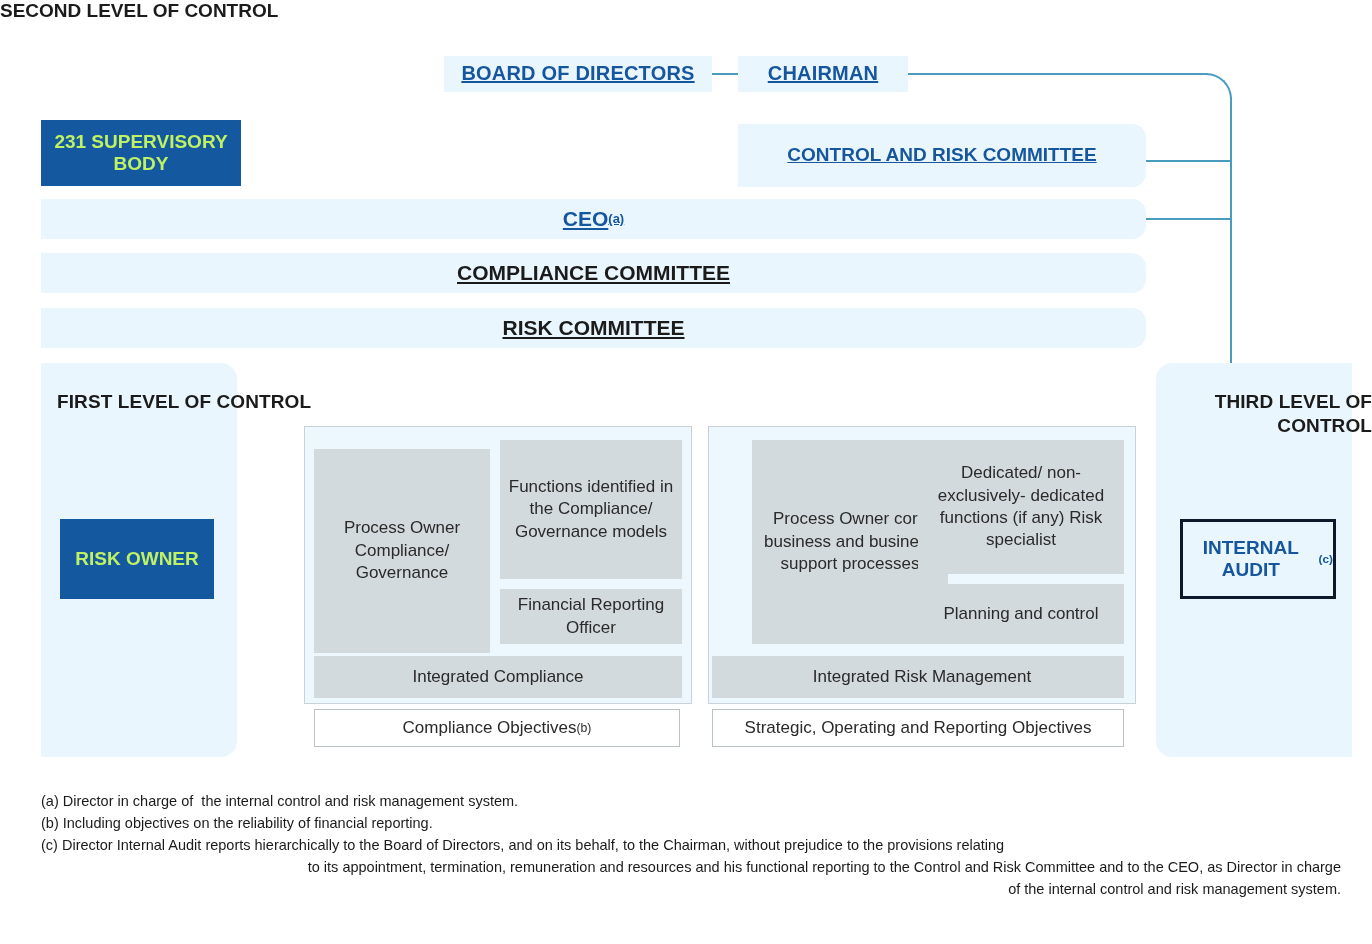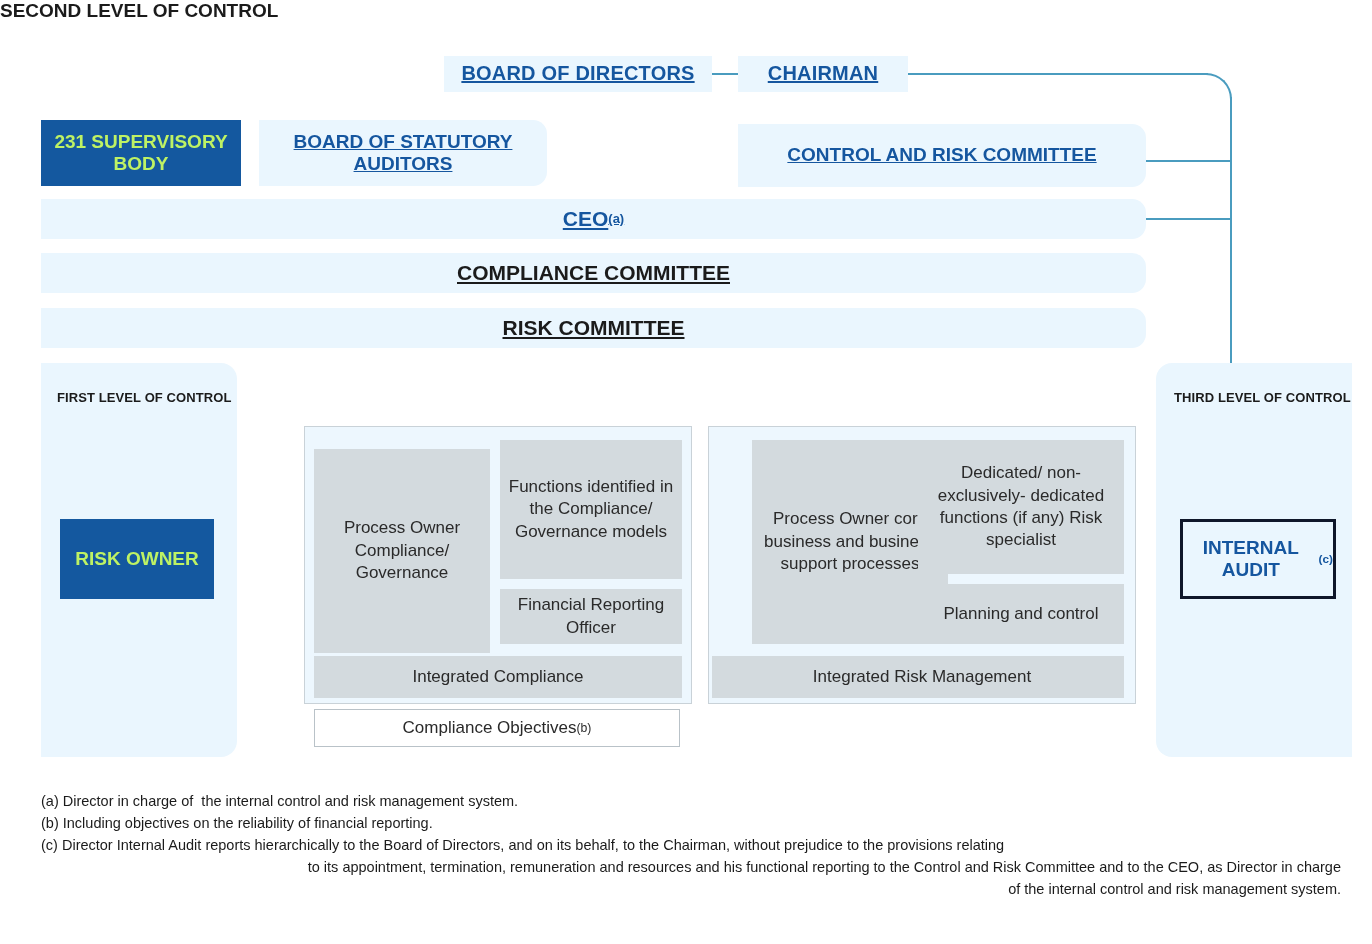--- a/index.html
+++ b/index.html
@@ -95,25 +95,26 @@
     position: absolute;
     background: #eaf6fe;
     border-radius: 0 16px 16px 0;
   }
   #first-level-panel  { left: 41px;   top: 363px; width: 196px; height: 394px; }
   #third-level-panel  { left: 1156px; top: 363px; width: 196px; height: 394px;
                         border-radius: 16px 0 0 16px; }
 
   .level-title {
     position: absolute;
-    font-size: 13px;
+    font-size: 19px;
     font-weight: bold;
     color: #1b1b1b;
     line-height: 1.28;
     letter-spacing: .1px;
+    text-align: right;
   }
   #first-level-title { left: 57px;   top: 390px; }
   #third-level-title { left: 1174px; top: 390px; }
   #second-level-title {
     left: 304px; top: 390px;
     font-size: 19px; font-weight: bold; color: #1b1b1b;
   }
 
   #risk-owner {
     left: 60px; top: 519px; width: 154px; height: 80px;
@@ -231,23 +232,20 @@
   </div>
 
   <div class="box pale rall" id="chairman">
     <span>CHAIRMAN</span>
   </div>
 
   <div class="box solid rall" id="supervisory-body">
     <span>231 SUPERVISORY BODY</span>
   </div>
 
-  <div class="box pale rr" id="board-statutory">
-    <span>BOARD OF STATUTORY AUDITORS</span>
-  </div>
 
   <div class="box pale rr" id="control-risk-committee">
     <span>CONTROL AND RISK COMMITTEE</span>
   </div>
 
   <div class="box pale rr" id="ceo-row">
     <span>CEO</span>
       <span class="sup">(a)</span>
   </div>
 
@@ -291,20 +289,23 @@
     <span>Process Owner core business and business support processes</span>
   </div>
   <div class="gray" id="dedicated-funcs">
     <span>Dedicated/ non-exclusively- dedicated functions (if any) Risk specialist</span>
   </div>
   <div class="gray" id="planning-control">
     <span>Planning and control</span>
   </div>
   <div class="gray" id="integrated-risk">
     <span>Integrated Risk Management</span>
+  </div>
+  <div class="objective" id="strategic-objectives">
+    <span>Strategic, Operating and Reporting Objectives</span>
   </div>
 
   <div class="level-panel" id="third-level-panel"></div>
   <div class="level-title" id="third-level-title">THIRD LEVEL OF CONTROL</div>
   <div class="box" id="internal-audit">
     <span>INTERNAL AUDIT</span>
       <span class="sup">(c)</span>
   </div>
 
   <div id="footnotes">

